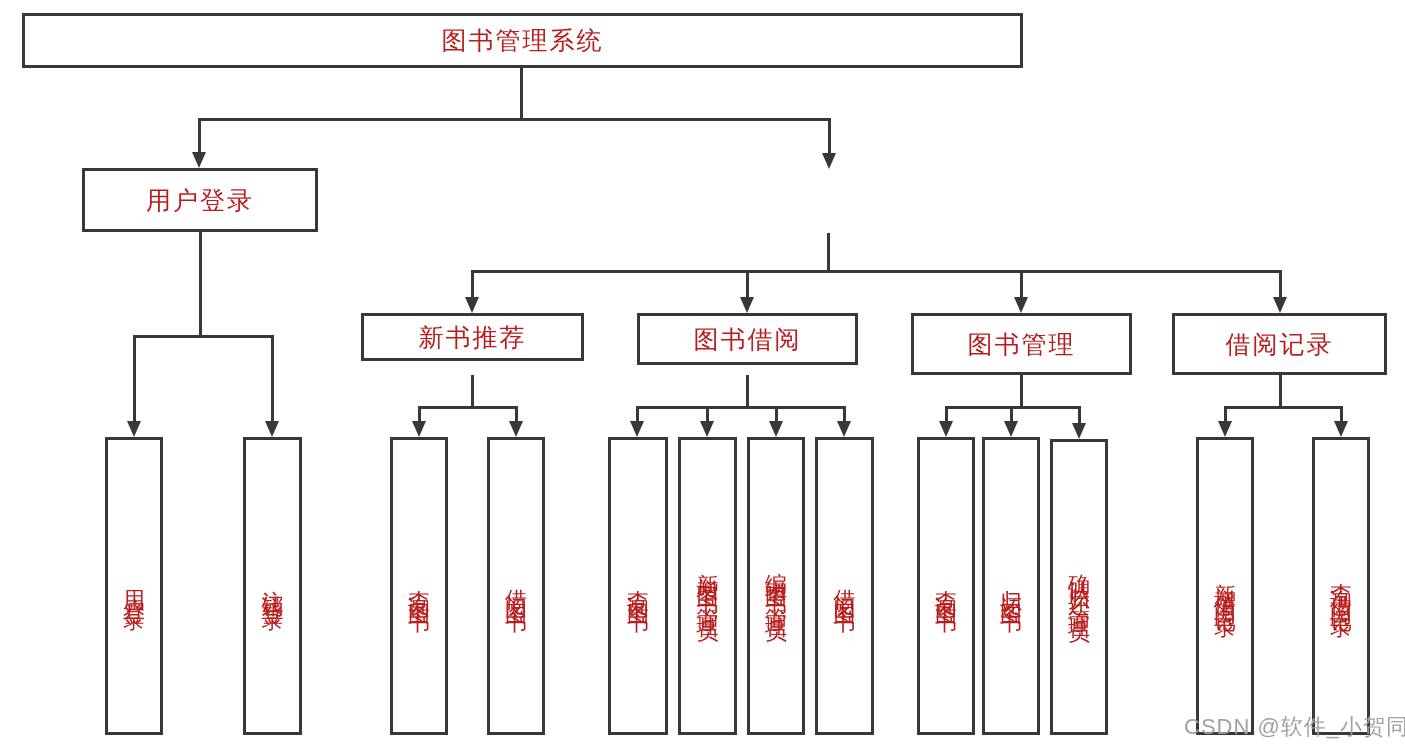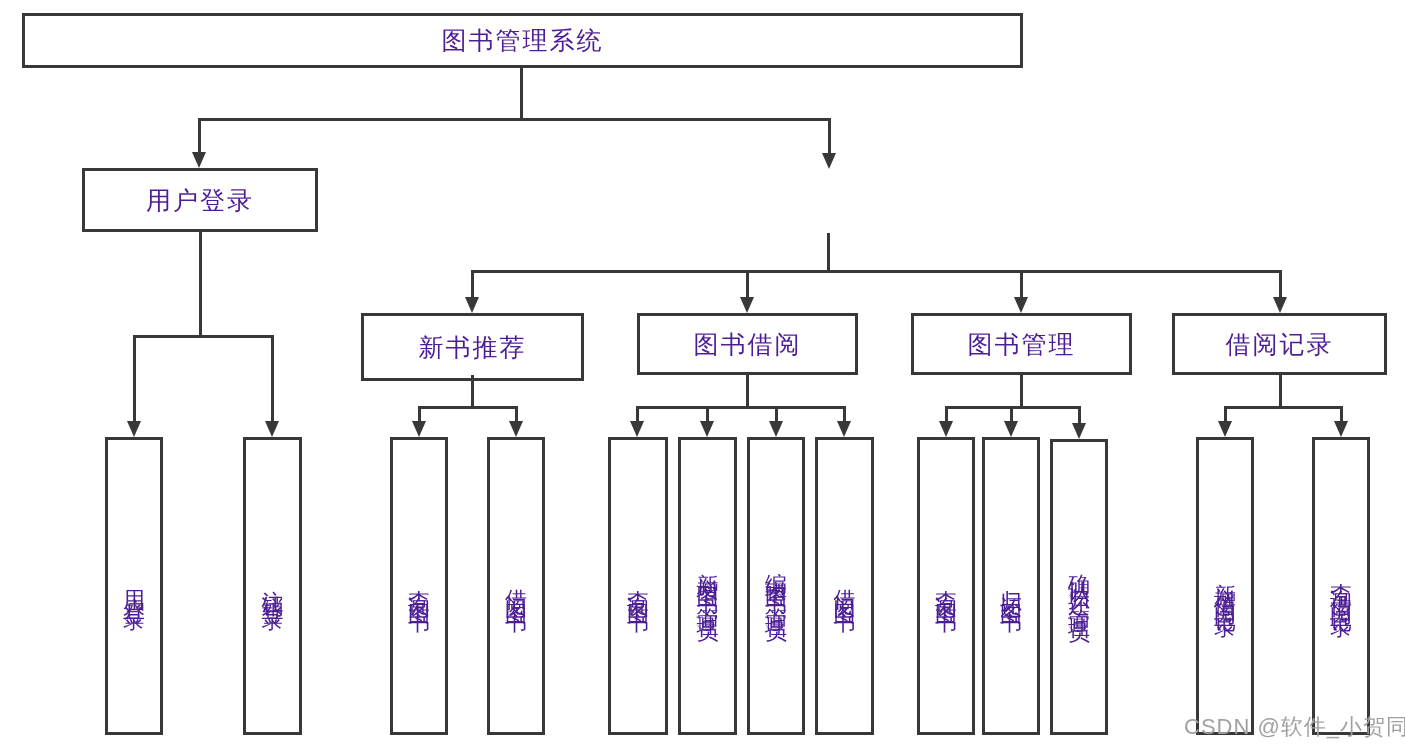--- a/index.html
+++ b/index.html
@@ -17,21 +17,21 @@
   }
   
   .box {
     position: absolute;
     box-sizing: border-box;
     border: 3px solid #383838;
     background: #ffffff;
     display: flex;
     align-items: center;
     justify-content: center;
-    color: #4c1d95;
+    color: #b91c1c;
   }
   .box.h span {
     font-size: 25px;
     letter-spacing: 2px;
     white-space: nowrap;
   }
   .box.v span {
     writing-mode: vertical-lr;
     text-orientation: mixed;
     font-size: 22px;
@@ -71,24 +71,24 @@
 <div class="canvas">
 
   <div class="box h" style="left:22px;top:13px;width:1001px;height:55px">
     <span>图书管理系统</span>
   </div>
 
   <div class="box h" style="left:82px;top:168px;width:236px;height:64px">
     <span>用户登录</span>
   </div>
 
-  <div class="box h" style="left:361px;top:313px;width:223px;height:68px">
+  <div class="box h" style="left:361px;top:313px;width:223px;height:48px">
     <span>新书推荐</span>
   </div>
-  <div class="box h" style="left:637px;top:313px;width:221px;height:62px">
+  <div class="box h" style="left:637px;top:313px;width:221px;height:52px">
     <span>图书借阅</span>
   </div>
   <div class="box h" style="left:911px;top:313px;width:221px;height:62px">
     <span>图书管理</span>
   </div>
   <div class="box h" style="left:1172px;top:313px;width:215px;height:62px">
     <span>借阅记录</span>
   </div>
 
   <div class="box v" style="left:105px;top:437px;width:58px;height:298px">

